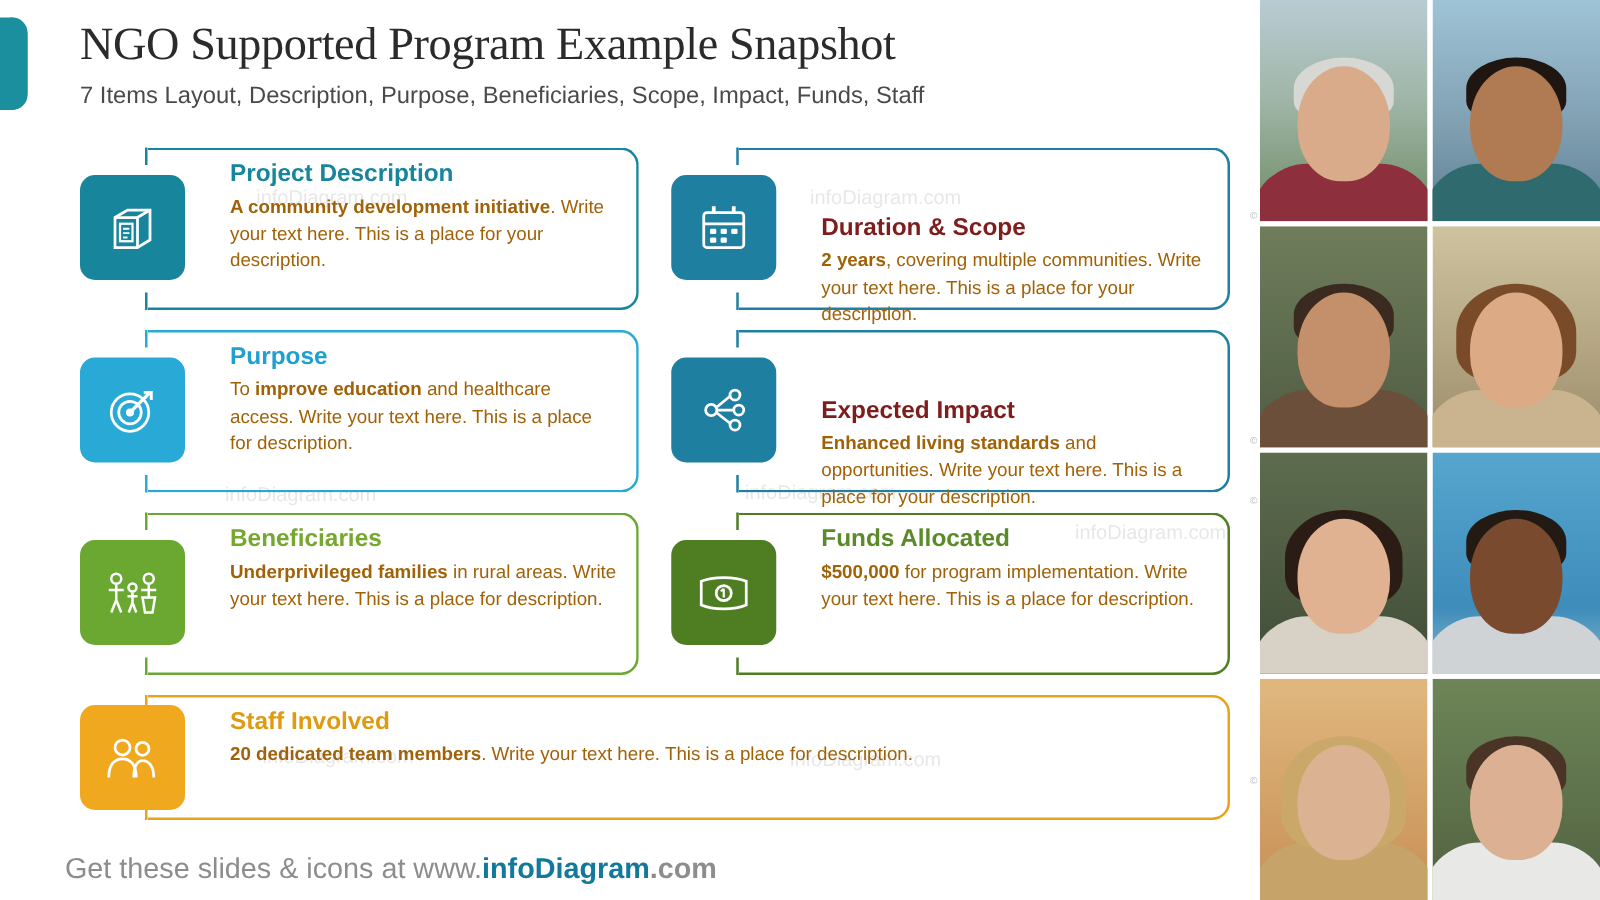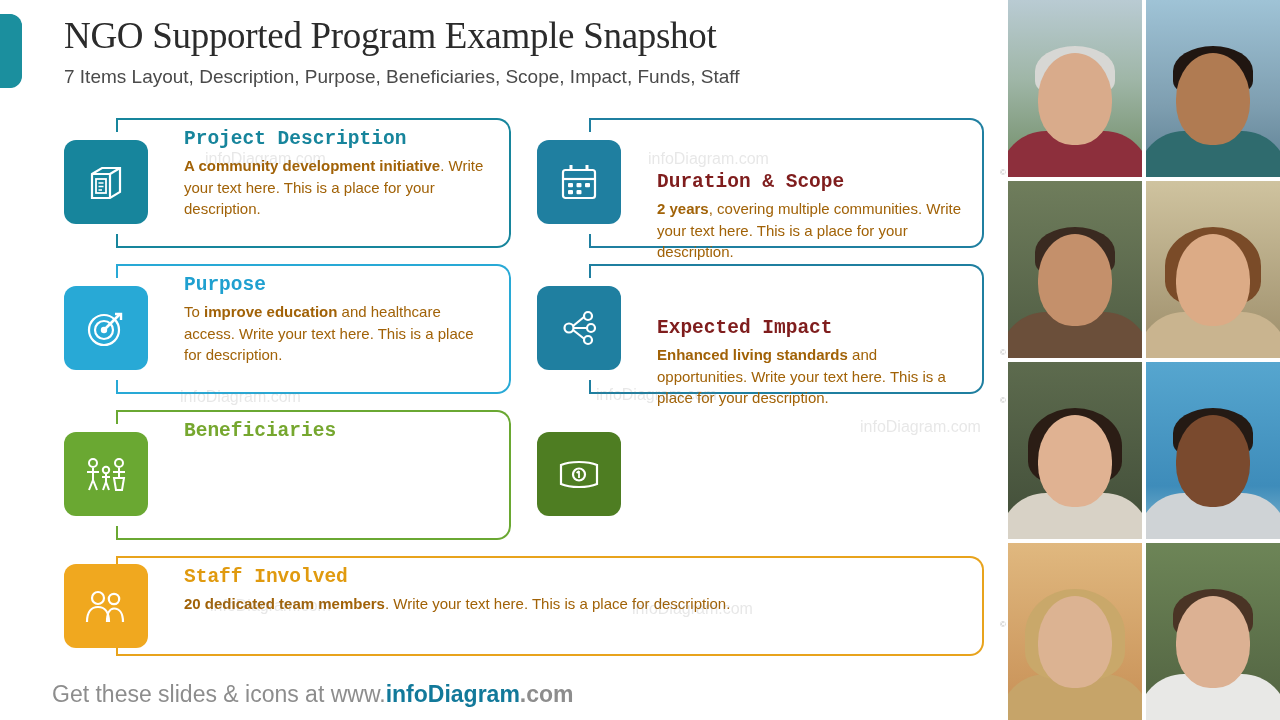--- a/index.html
+++ b/index.html
@@ -102,21 +102,20 @@
   }
   .card.full .icon-box { top: 8px; }
   .icon-box svg { display: block; }
 
   .card-title {
     font-size: 19.5px;
     font-weight: 700;
     color: #1f8fb0;
     margin: 0 0 4px 0;
     line-height: 1.2;
-    font-family: Liberation Mono, monospace;
   }
   .card-text {
     font-size: 15px;
     color: #a16207;
     line-height: 1.42;
   }
   .card-text b { font-weight: 700; }
 
   
   .teal   .card-body { border-color: #17859c; }
@@ -309,30 +308,39 @@
           <circle cx="12" cy="13" r="4"></circle>
           <path d="M12 18 V30 M6 22 H18 M12 30 L8 40 M12 30 L16 40"></path>
           <circle cx="25" cy="20" r="3.2"></circle>
           <path d="M25 24 V32 M21 27 H29 M25 32 L22 40 M25 32 L28 40"></path>
           <circle cx="38" cy="13" r="4"></circle>
           <path d="M32 22 H44 M38 18 V28 M33 28 H43 L41 40 H35 Z"></path>
         </svg>
       </div>
       <div class="card-body">
         <div class="card-title">Beneficiaries</div>
+        <div class="card-text">
+          <b>Underprivileged families</b><span> in rural areas. Write your text here. This is a place for description.</span>
+        </div>
       </div>
     </div>
 
     <div class="card dgreen">
       <div class="icon-box">
         <svg width="50" height="48" viewBox="0 0 50 48" fill="none" stroke="#ffffff" stroke-width="2.2">
           <path d="M7 15 C16 11 34 11 43 15 L43 34 C34 38 16 38 7 34 Z"></path>
           <circle cx="25" cy="24.5" r="6"></circle>
           <path d="M25 21 V28 M25 21 L22.6 23" stroke-width="1.8"></path>
         </svg>
+      </div>
+      <div class="card-body">
+        <div class="card-title">Funds Allocated</div>
+        <div class="card-text">
+          <b>$500,000</b><span> for program implementation. Write your text here. This is a place for description.</span>
+        </div>
       </div>
     </div>
   </div>
 
   <div class="row">
     <div class="card full amber">
       <div class="icon-box">
         <svg width="50" height="48" viewBox="0 0 50 48" fill="none" stroke="#ffffff" stroke-width="2.2">
           <circle cx="17" cy="16" r="6"></circle>
           <path d="M6 40 C6 30 10.5 25 17 25 C23.5 25 28 30 28 40"></path>

